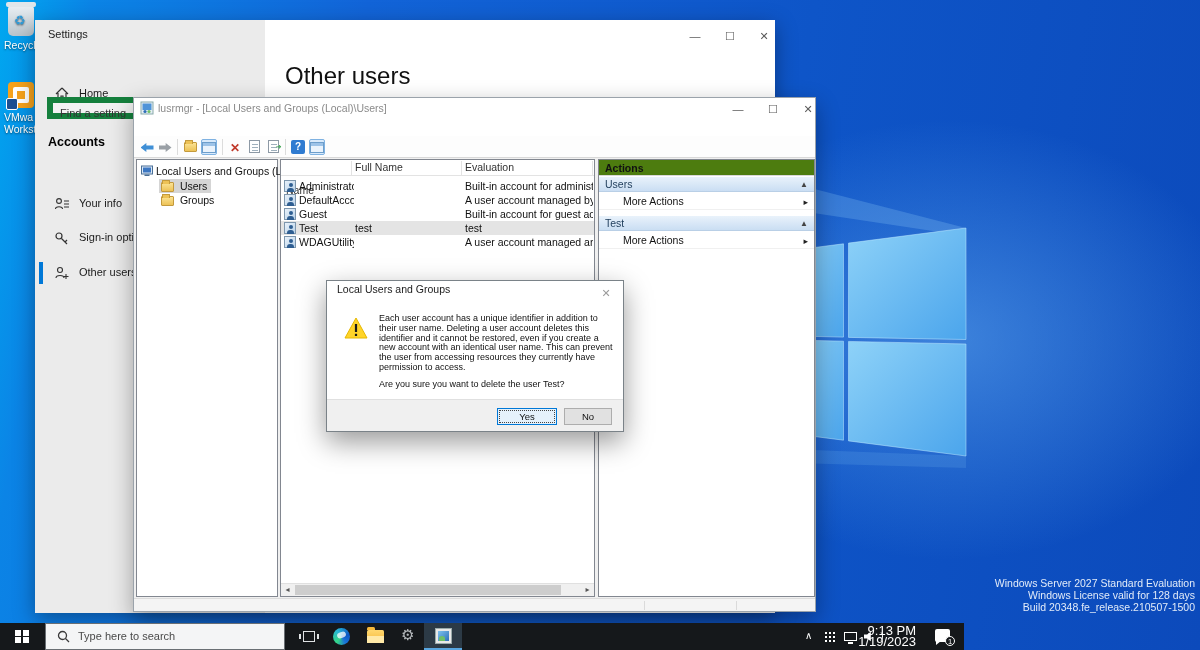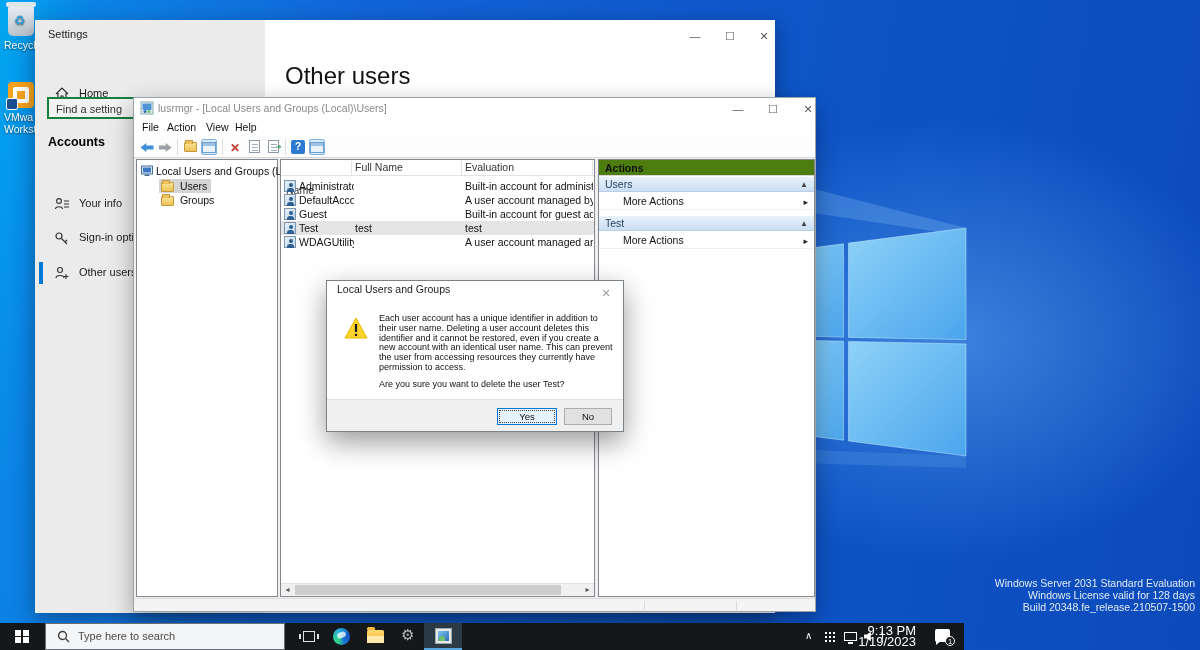--- a/index.html
+++ b/index.html
@@ -24,21 +24,21 @@
   .win-ctrl { position:absolute; top:0; height:20px; width:30px; text-align:center; color:#5a5a5a; font-size:11px; line-height:20px; }
 
   
   #settings-win { position:absolute; left:35px; top:20px; width:740px; height:593px; background:#fff; box-shadow:0 6px 20px rgba(0,0,0,.35); }
   #settings-sidebar { position:absolute; left:0; top:0; width:230px; height:100%; background:#ebebeb; }
   #settings-title { position:absolute; left:13px; top:8px; font-size:11px; color:#222; }
   .set-nav-item { position:absolute; left:4px; width:230px; height:26px; font-size:11px; color:#1b1b1b; }
   .set-nav-item .ic { position:absolute; left:15px; top:5px; width:16px; height:16px; }
   .set-nav-item .lb { position:absolute; left:40px; top:6px; }
   .set-accent { position:absolute; left:0; top:2px; width:4px; height:22px; background:#0078d7; }
-  #find-box { position:absolute; left:12px; top:77px; width:150px; height:22px; background:#f2f2f2; border:2px solid #15803d; font-size:11px; color:#333; line-height:20px; padding-left:7px; }
+  #find-box { position:absolute; left:12px; top:77px; width:150px; height:22px; background:#f2f2f2; border:6px solid #15803d; font-size:11px; color:#333; line-height:20px; padding-left:7px; }
   #accounts-head { position:absolute; left:13px; top:115px; font-size:12.5px; font-weight:bold; color:#000; }
   #other-users-title { position:absolute; left:250px; top:42px; font-size:24px; font-weight:300; color:#111; }
 
   
   #mmc-win { position:absolute; left:133px; top:97px; width:683px; height:515px; background:#fff; border:1px solid #9ba3ab; box-shadow:0 8px 22px rgba(0,0,0,.33); }
   #mmc-titlebar { position:absolute; left:0; top:0; width:100%; height:21px; background:#fff; }
   #mmc-title { position:absolute; left:24px; top:4px; font-size:10.5px; color:#8a8a8a; white-space:nowrap; }
   #mmc-appicon { position:absolute; left:6px; top:3px; }
   #mmc-menubar { position:absolute; left:0; top:21px; width:100%; height:17px; background:#fff; font-size:10.5px; color:#111; }
   .menu-item { position:absolute; top:2px; }
@@ -171,21 +171,21 @@
       </div>
     <div style="margin-top:3px;">Recycle</div>
   </div>
   <div class="desk-icon" style="left:4px; top:82px; width:60px;">
     <div class="vmw-body"></div>
     <div style="margin-top:3px;">VMwa</div>
     <div>Worksta</div>
   </div>
 
   <div id="watermark">
-    <div>Windows Server 2031 Standard Evaluation</div>
+    <div>Windows Server 2027 Standard Evaluation</div>
     <div>Windows License valid for 128 days</div>
     <div>Build 20348.fe_release.210507-1500</div>
   </div>
 </div>
 
 <div id="settings-win">
   <div id="settings-sidebar">
     <div id="settings-title">Settings</div>
 
     <div class="set-nav-item" style="top:61px;">
@@ -241,26 +241,20 @@
         <rect x="2.5" y="2.5" width="9" height="6.5" fill="#4f94d8"></rect>
         <circle cx="5" cy="10.5" r="1.6" fill="#2e6fb8"></circle>
         <circle cx="9" cy="10.5" r="1.6" fill="#6fc06a"></circle>
       </svg>
     <span id="mmc-title">lusrmgr - [Local Users and Groups (Local)\Users]</span>
     <div class="win-ctrl" style="left:589px; top:1px;">—</div>
     <div class="win-ctrl" style="left:624px; top:1px;">☐</div>
     <div class="win-ctrl" style="left:659px; top:1px;">✕</div>
   </div>
 
-  <div id="mmc-menubar">
-    <span class="menu-item" style="left:8px;">File</span>
-    <span class="menu-item" style="left:33px;">Action</span>
-    <span class="menu-item" style="left:72px;">View</span>
-    <span class="menu-item" style="left:101px;">Help</span>
-  </div>
 
   <div id="mmc-toolbar">
     <div class="tb" style="left:5px;">
         <div class="arrow-l"></div>
       </div>
     <div class="tb" style="left:23px;">
         <div class="arrow-r"></div>
       </div>
     <div class="tb-sep" style="left:43px;"></div>
     <div class="tb" style="left:48px;">

